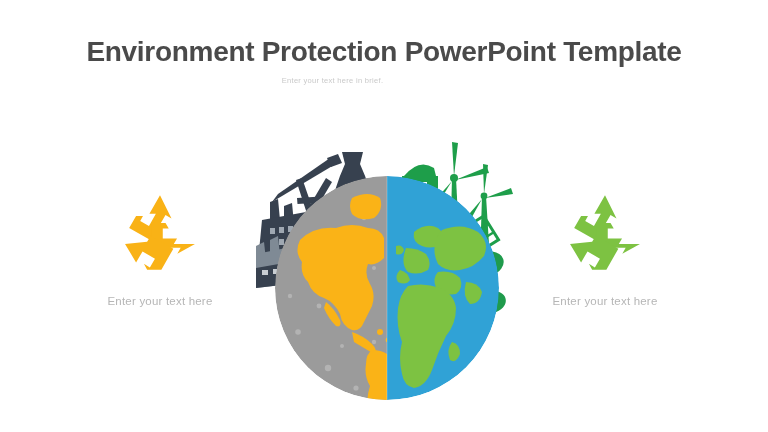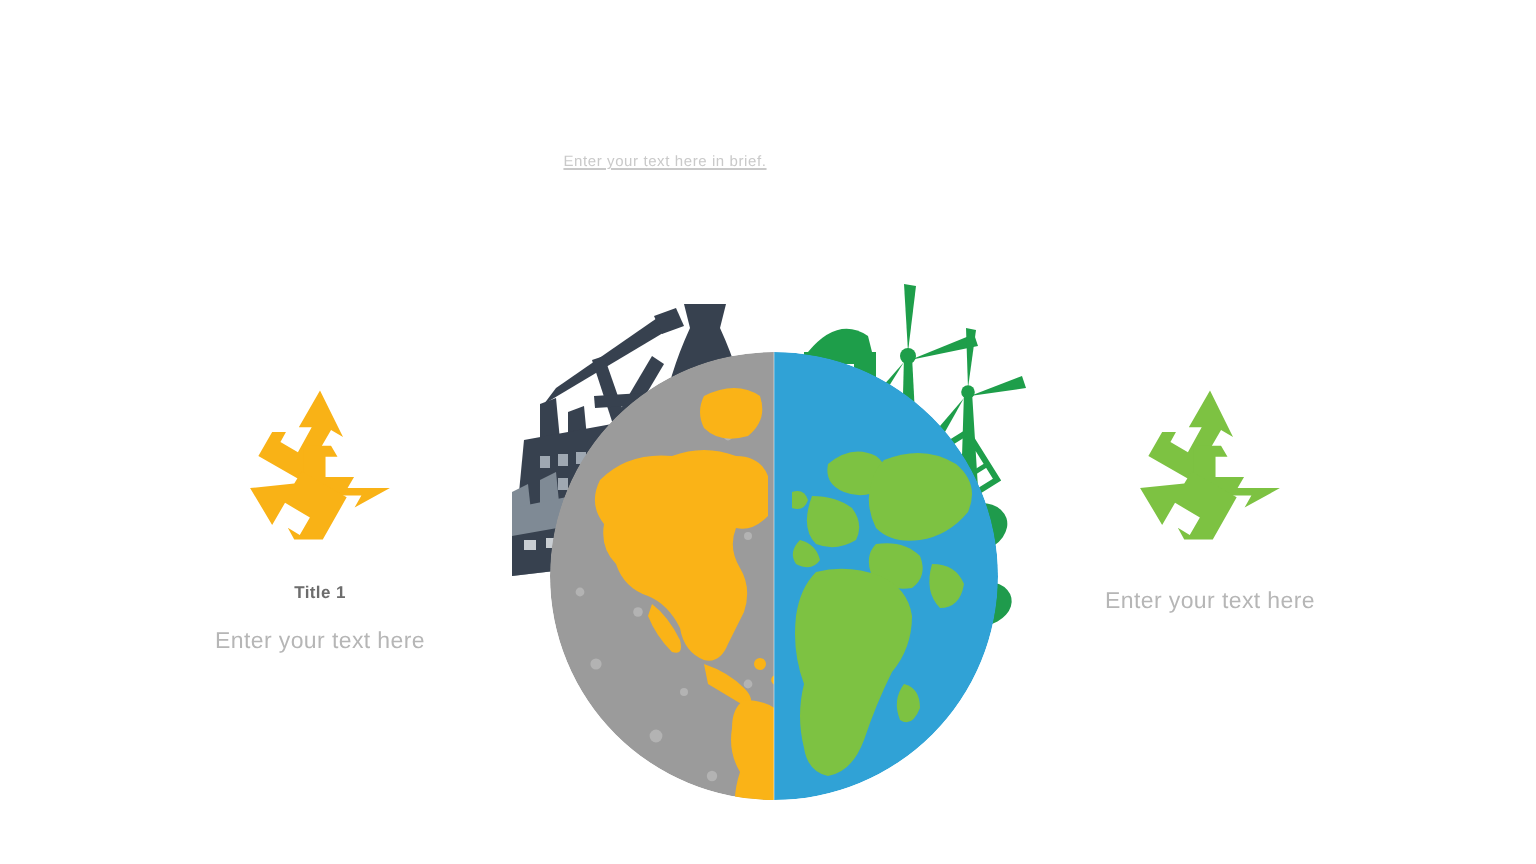--- a/index.html
+++ b/index.html
@@ -35,21 +35,20 @@
   }
   .slide-subtitle {
     position: absolute;
     top: 76px;
     left: 0;
     width: 665px;
     text-align: center;
     font-size: 7.5px;
     color: #c9c9c9;
     letter-spacing: 0.3px;
-    text-decoration: underline;
   }
 
   
   .side-col {
     position: absolute;
     width: 230px;
     top: 185px;
     text-align: center;
   }
   .side-col.left  { left: 45px; }
@@ -83,34 +82,34 @@
     width: 262px;
     height: 266px;
   }
   svg { display: block; overflow: visible; }
 </style>
 </head>
 <body>
 
 <div class="slide">
 
+  <div class="slide-title">Environment Protection PowerPoint Template</div>
   <div class="slide-subtitle">Enter your text here in brief.</div>
 
   <div class="side-col left">
     <div class="recycle-icon-wrap">
       <svg width="92" height="92" viewBox="0 0 100 100">
 
         <path d="M50 9 L38.5 29 L45.5 29 L38 42.5 L28.5 37 L31.5 31.5 L24 31.5 L16.5 44.5 L40 58 L56 30.5 L62.5 34.3 Z" fill="#f9b216"></path>
 
         <path d="M88 62 L65 62 L68.5 56 L53 56 L53 45 L59.5 45 L56 39 L41 39 L41 66 L72.5 66 L68.8 72.5 Z" fill="#f9b216" transform="rotate(0 50 50)"></path>
 
         <path d="M12 62 L24 82 L31 70 L44.5 78 L39 87.5 L32.5 83.5 L36 90 L51.5 90 L64.5 67 L40 53 L36 59.5 Z" fill="#f9b216"></path>
       </svg>
     </div>
-    <div class="col-title">Title 1</div>
     <div class="col-body">Enter your text here</div>
   </div>
 
   <div class="side-col right">
     <div class="recycle-icon-wrap">
       <svg width="92" height="92" viewBox="0 0 100 100">
         <path d="M50 9 L38.5 29 L45.5 29 L38 42.5 L28.5 37 L31.5 31.5 L24 31.5 L16.5 44.5 L40 58 L56 30.5 L62.5 34.3 Z" fill="#7dc242"></path>
         <path d="M88 62 L65 62 L68.5 56 L53 56 L53 45 L59.5 45 L56 39 L41 39 L41 66 L72.5 66 L68.8 72.5 Z" fill="#7dc242"></path>
         <path d="M12 62 L24 82 L31 70 L44.5 78 L39 87.5 L32.5 83.5 L36 90 L51.5 90 L64.5 67 L40 53 L36 59.5 Z" fill="#7dc242"></path>
       </svg>

